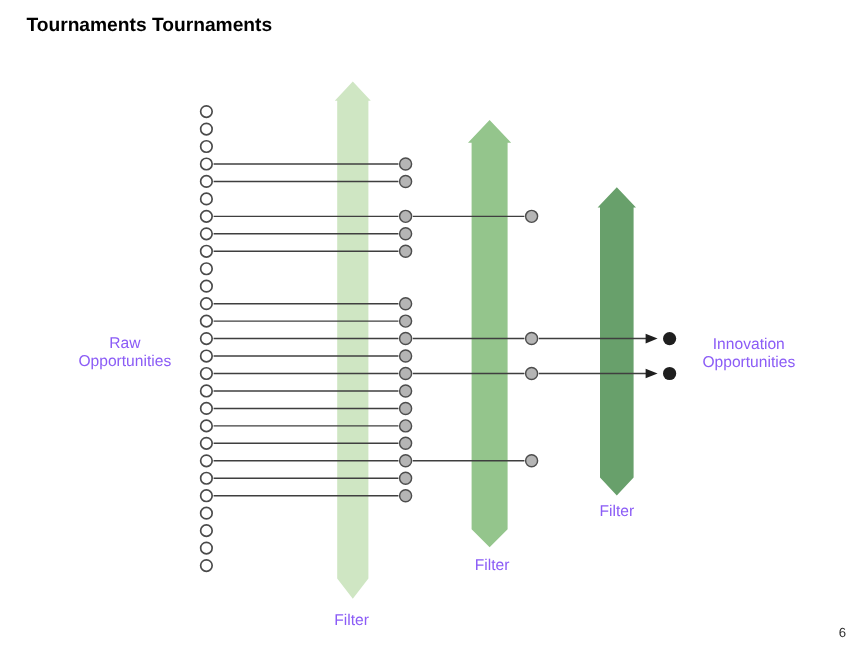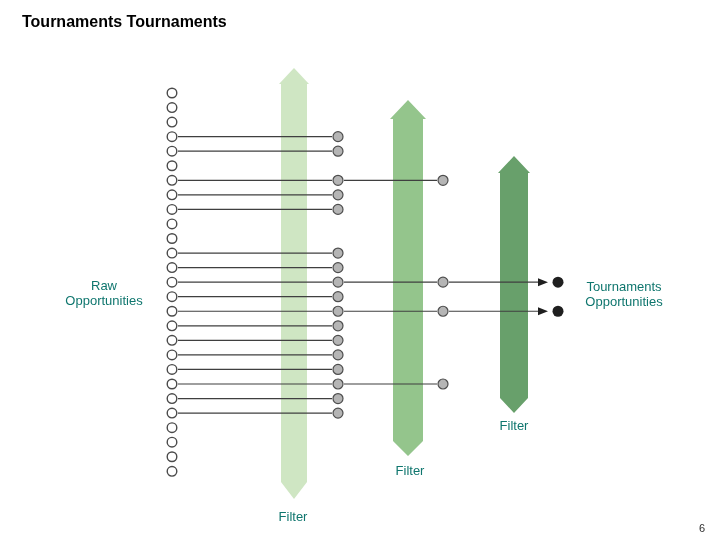--- a/index.html
+++ b/index.html
@@ -11,21 +11,21 @@
     overflow:hidden;
   }
   .slide-title {
     position:absolute; left:22px; top:13px;
     font-size:16px; font-weight:bold; color:#000000;
     letter-spacing:0px; white-space:nowrap;
   }
   #diagram-svg { position:absolute; left:0; top:0; }
   .diagram-label {
     position:absolute;
-    font-size:13px; color:#0f766e;
+    font-size:13px; color:#8b5cf6;
     line-height:15px; text-align:center;
     transform:translateX(-50%);
     white-space:nowrap;
   }
   .raw-label         { left:104px; top:278px; }
   .exceptional-label { left:624px; top:279px; }
   .filter-label-1    { left:293px; top:509px; }
   .filter-label-2    { left:410px; top:463px; }
   .filter-label-3    { left:514px; top:418px; }
   .page-number {
@@ -118,21 +118,21 @@
     <circle cx="558" cy="282.15" r="5.5" fill="#1f1f1f"></circle>
     <circle cx="558" cy="311.25" r="5.5" fill="#1f1f1f"></circle>
   </svg>
 
 <div class="diagram-label raw-label">
   <div>Raw</div>
   <div>Opportunities</div>
 </div>
 
 <div class="diagram-label exceptional-label">
-  <div>Tournaments</div>
+  <div>Innovation</div>
   <div>Opportunities</div>
 </div>
 
 <div class="diagram-label filter-label-1">Filter</div>
 <div class="diagram-label filter-label-2">Filter</div>
 <div class="diagram-label filter-label-3">Filter</div>
 
 <div class="page-number">6</div>
 
 </body></html>

